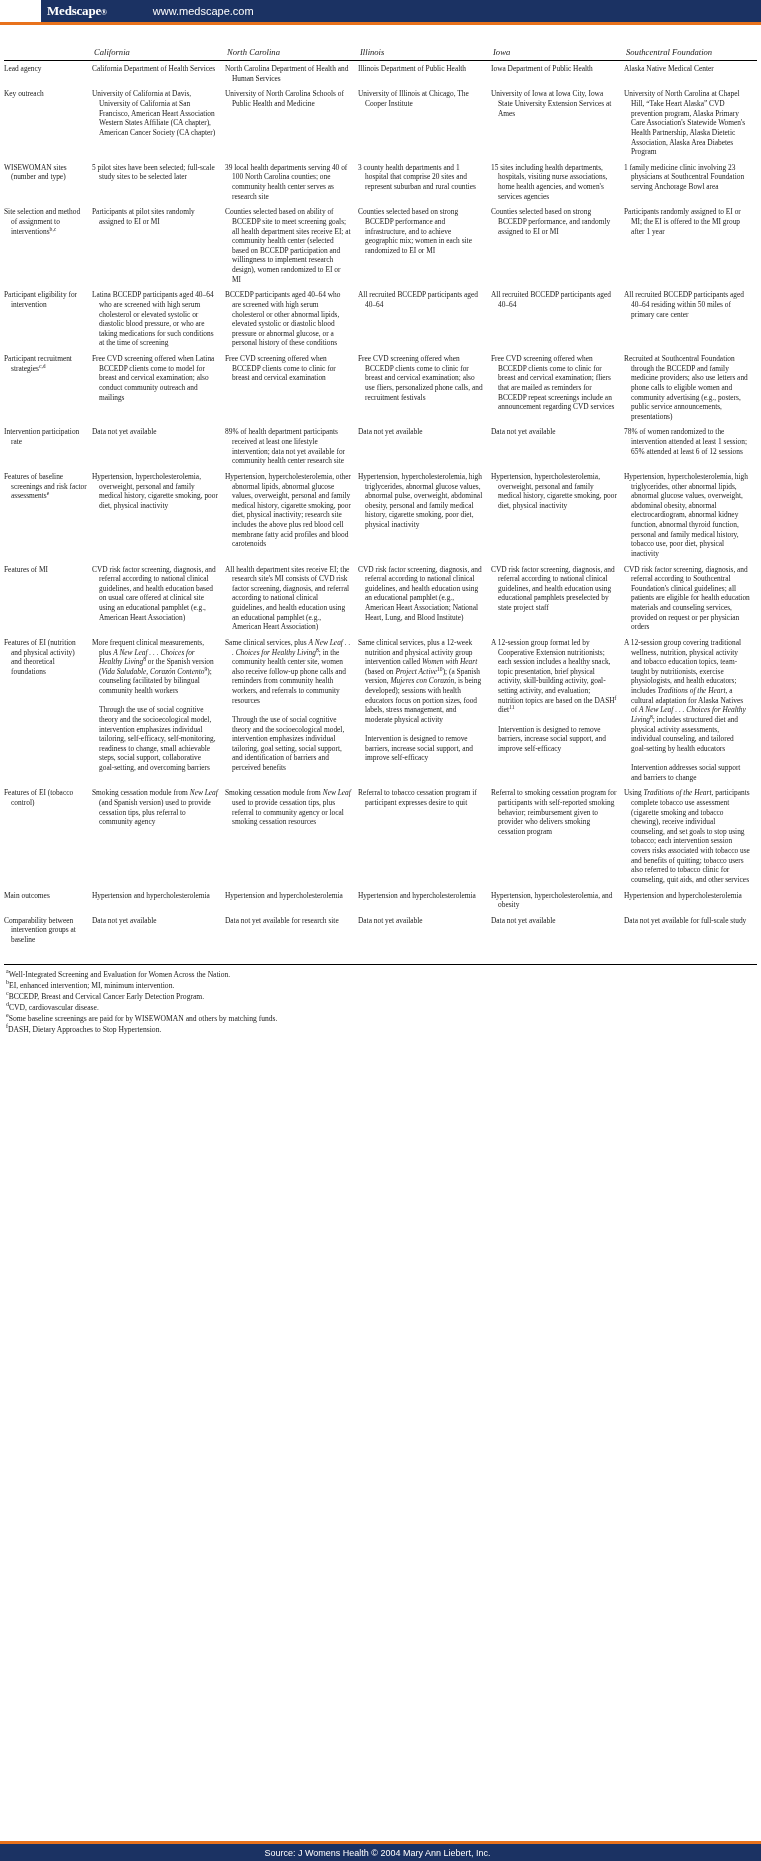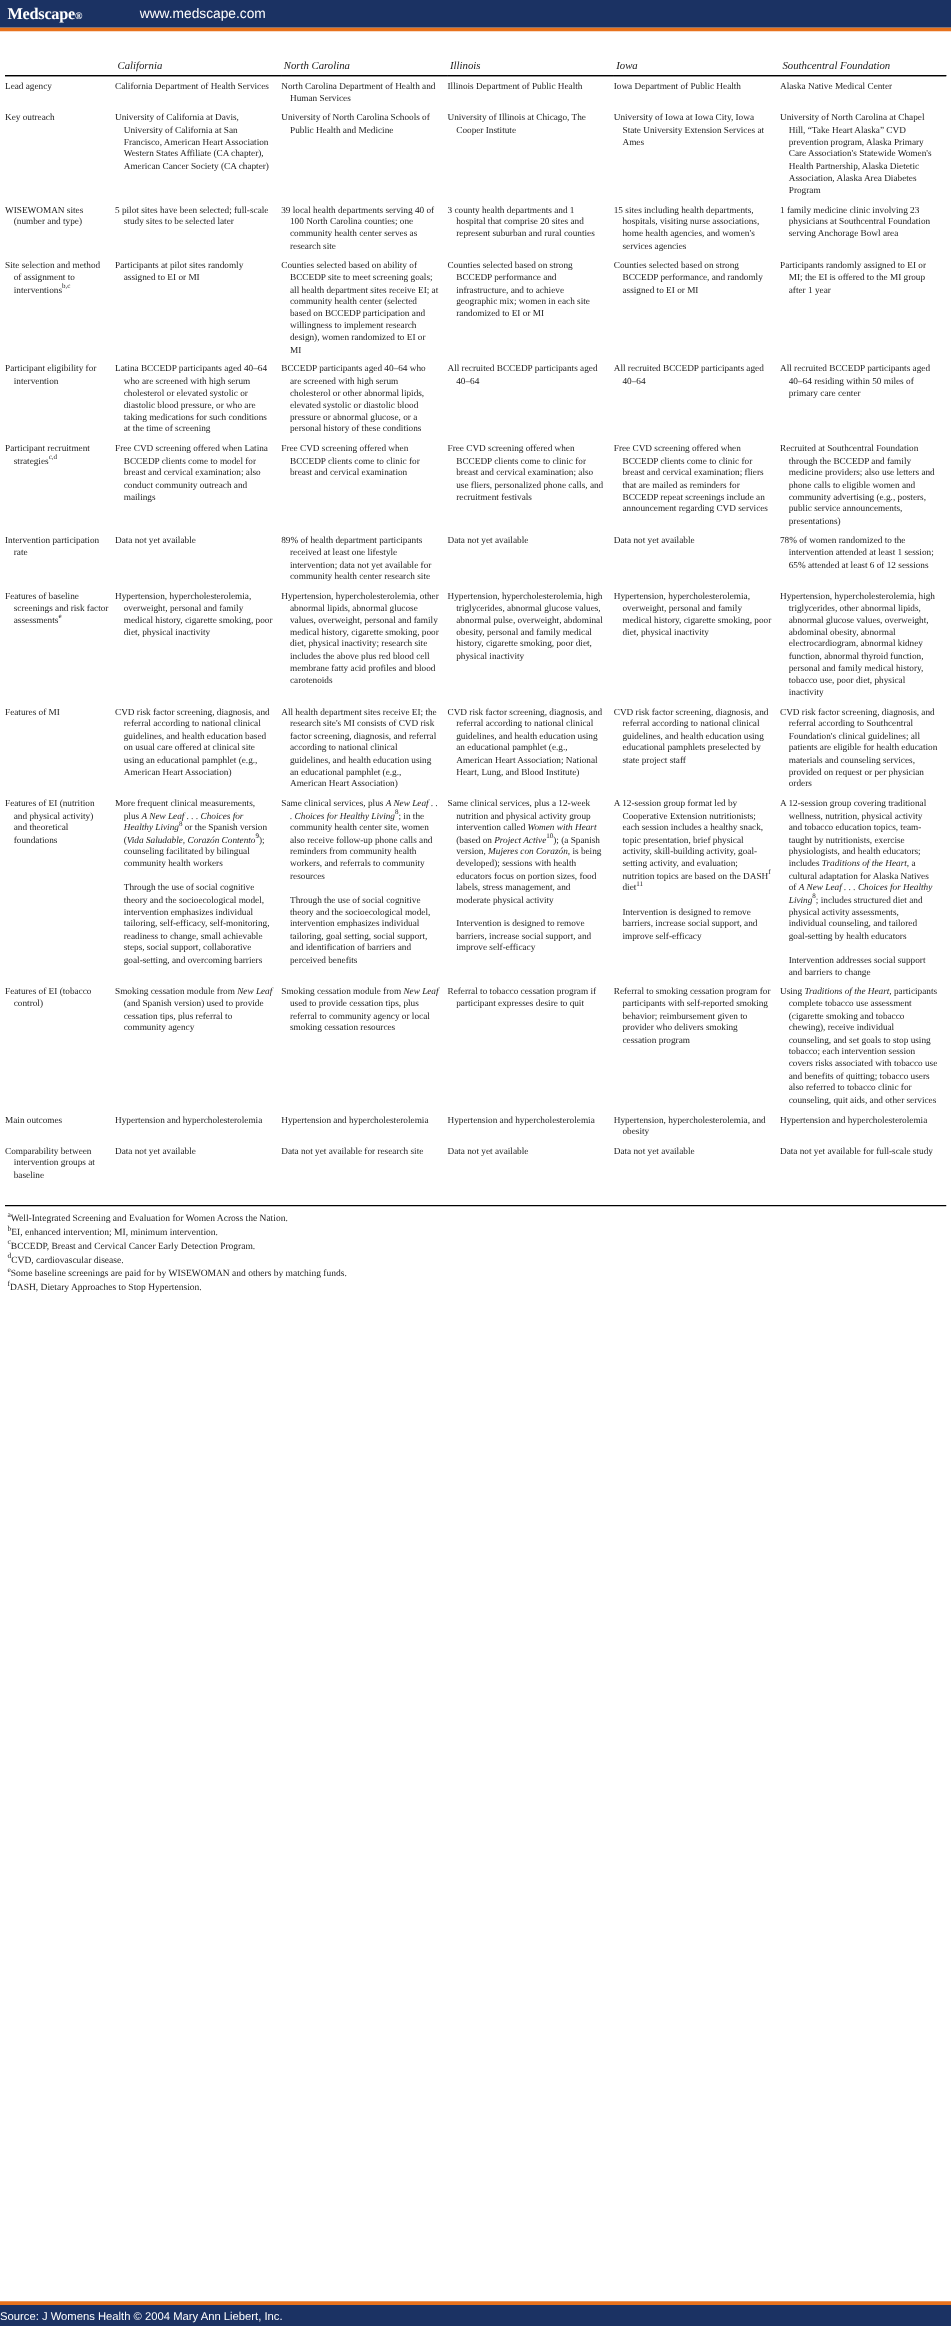--- a/index.html
+++ b/index.html
@@ -4,21 +4,21 @@
 <style>
   html,body{margin:0;padding:0;background:#ffffff;}
   body{
     width:761px; height:1861px;
     font-family:"Liberation Serif","DejaVu Serif",serif;
     color:#1a1a1a; overflow:hidden;
   }
   
   .topbar{
     position:relative; height:22px; background:#1b3263;
-    display:flex; align-items:center;
+    display:flex; align-items:center;margin-left:41px;
   }
   .brand{
     color:#ffffff; font-size:13px; font-weight:700;
     font-family:"Liberation Serif","DejaVu Serif",serif;
     padding-left:6px; letter-spacing:-0.2px;
   }
   .brand sup{font-size:8px; vertical-align:baseline;}
   .topurl{
     color:#ffffff; font-size:11px; margin-left:46px;
     font-family:"Liberation Sans","DejaVu Sans",sans-serif;
@@ -51,21 +51,21 @@
   .fnwrap{border-top:1.1px solid #000; margin:4px 4px 0 4px; padding-top:4px;}
   .fn{font-size:7.6px; line-height:1.45; padding-left:2px;}
   .fn sup{font-size:6px;}
   
   .footer{
     position:absolute; left:0; right:0; bottom:0;
   }
   .footer .orange-rule{height:3px;background:#e8721c;}
   .footbar{
     background:#1b3263; height:17px; display:flex;
-    align-items:center; justify-content:flex-start;
+    align-items:center; justify-content:center;
   }
   .footsrc{
     color:#ffffff; font-size:9px; padding-right:6px;
     font-family:"Liberation Sans","DejaVu Sans",sans-serif;
   }
 </style>
 </head>
 <body>
 
 <div class="topbar">

